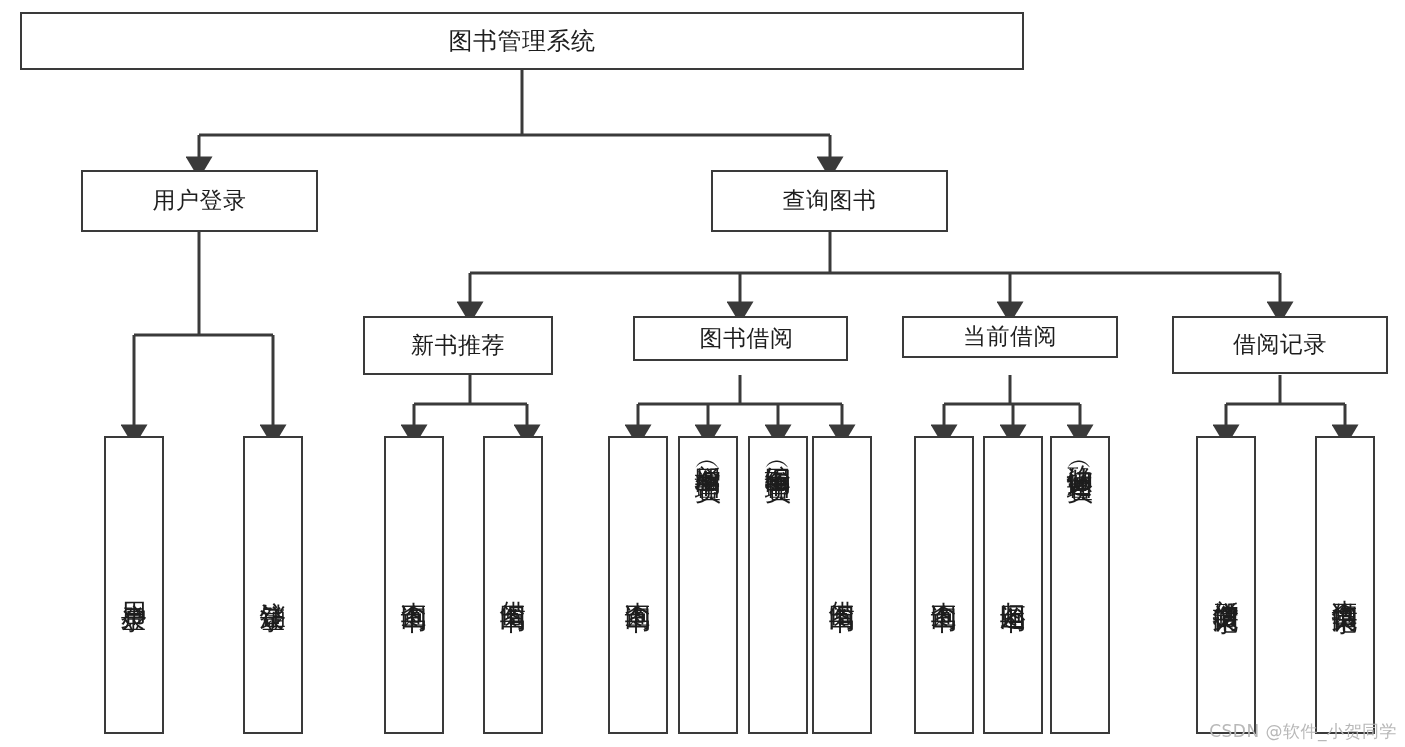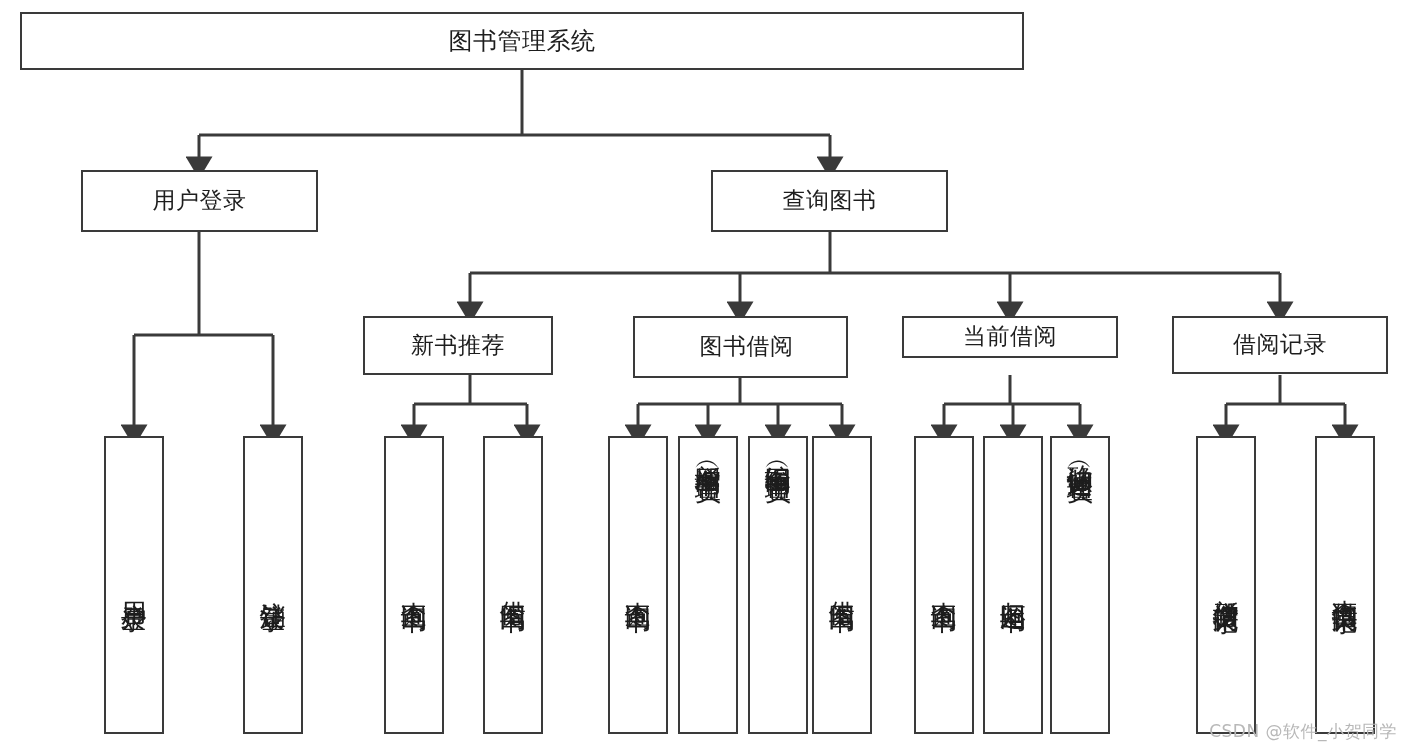--- a/index.html
+++ b/index.html
@@ -137,21 +137,21 @@
   <div class="node horiz" style="left:81px; top:170px; width:237px; height:62px;">
     <span class="label">用户登录</span>
   </div>
   <div class="node horiz" style="left:711px; top:170px; width:237px; height:62px;">
     <span class="label">查询图书</span>
   </div>
 
   <div class="node horiz" style="left:363px; top:316px; width:190px; height:59px;">
     <span class="label">新书推荐</span>
   </div>
-  <div class="node horiz" style="left:633px; top:316px; width:215px; height:62px;padding-left:12px;">
+  <div class="node horiz" style="left:633px; top:316px; width:215px; height:45px;padding-left:12px;">
     <span class="label">图书借阅</span>
   </div>
   <div class="node horiz" style="left:902px; top:316px; width:216px; height:42px;">
     <span class="label">当前借阅</span>
   </div>
   <div class="node horiz" style="left:1172px; top:316px; width:216px; height:58px;">
     <span class="label">借阅记录</span>
   </div>
 
   <div class="node vert center" style="left:104px; top:436px; width:60px; height:298px;">

